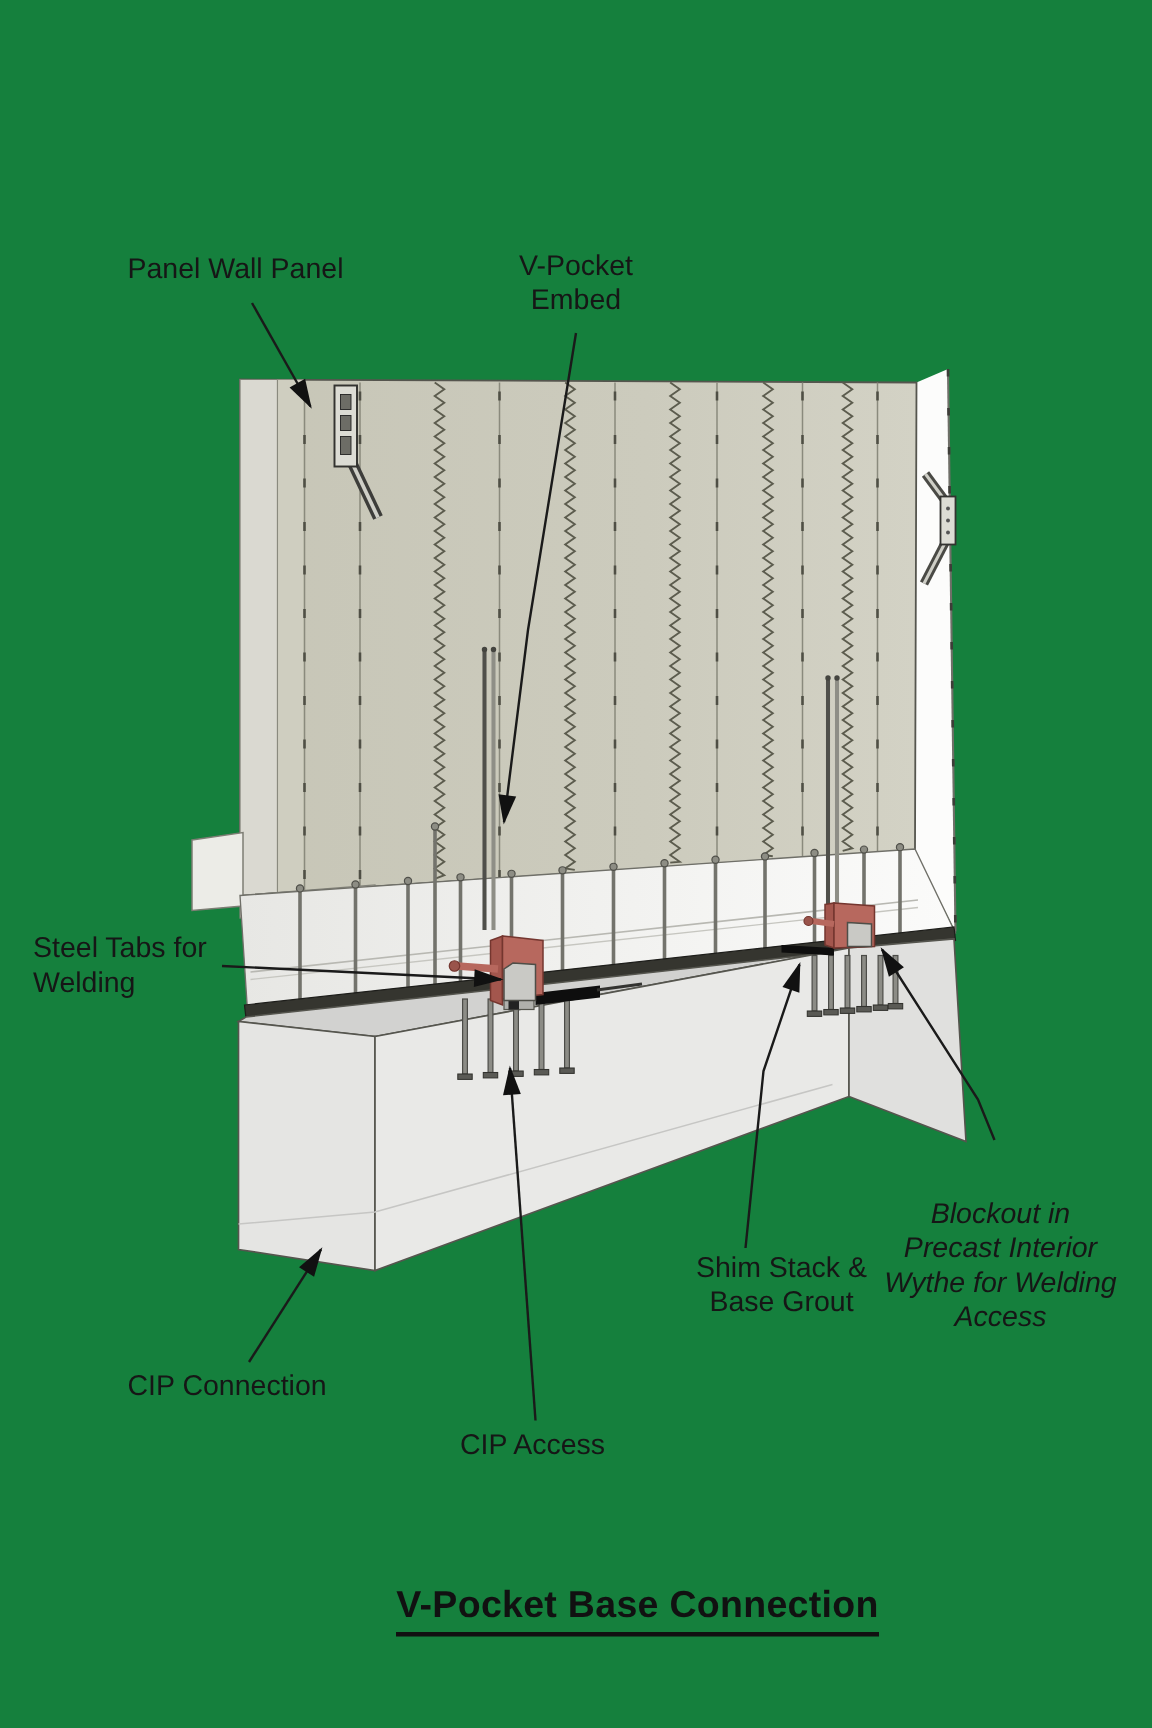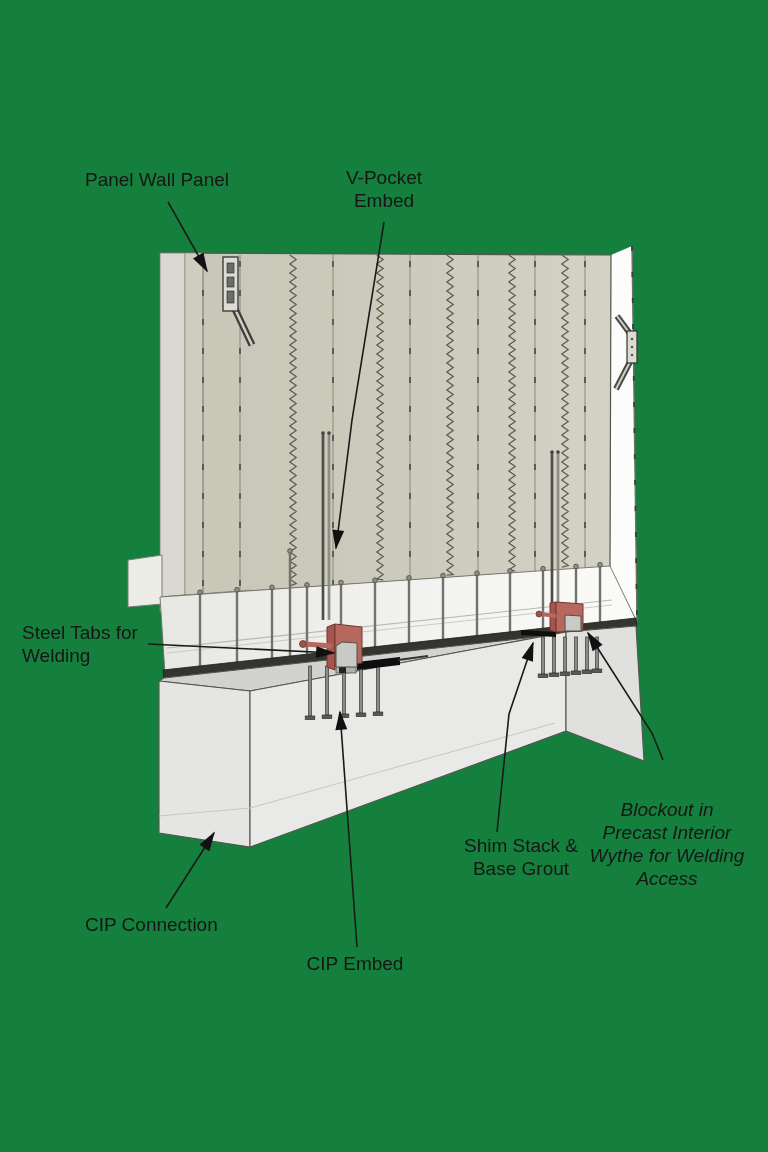--- a/index.html
+++ b/index.html
@@ -234,17 +234,20 @@
 Embed</div>
       <div class="callout" style="left: 22px; top: 621px;">Steel Tabs for
 Welding</div>
       <div class="callout center" style="left: 426px; width: 190px; top: 834px;">Shim Stack &amp;
 Base Grout</div>
       <div class="callout center" style="left: 572px; width: 190px; top: 798px; font-style: italic;">Blockout in
 Precast Interior
 Wythe for Welding
 Access</div>
       <div class="callout" style="left: 85px; top: 913px;">CIP Connection</div>
-      <div class="callout center" style="left: 260px; width: 190px; top: 952px;">CIP Embed</div>
+      <div class="callout center" style="left: 260px; width: 190px; top: 952px;">CIP Access</div>
     </div>
 
+  <div class="title-wrap">
+    <span class="title-text">V-Pocket Base Connection</span>
+  </div>
 
 </div>
 
 </body></html>

